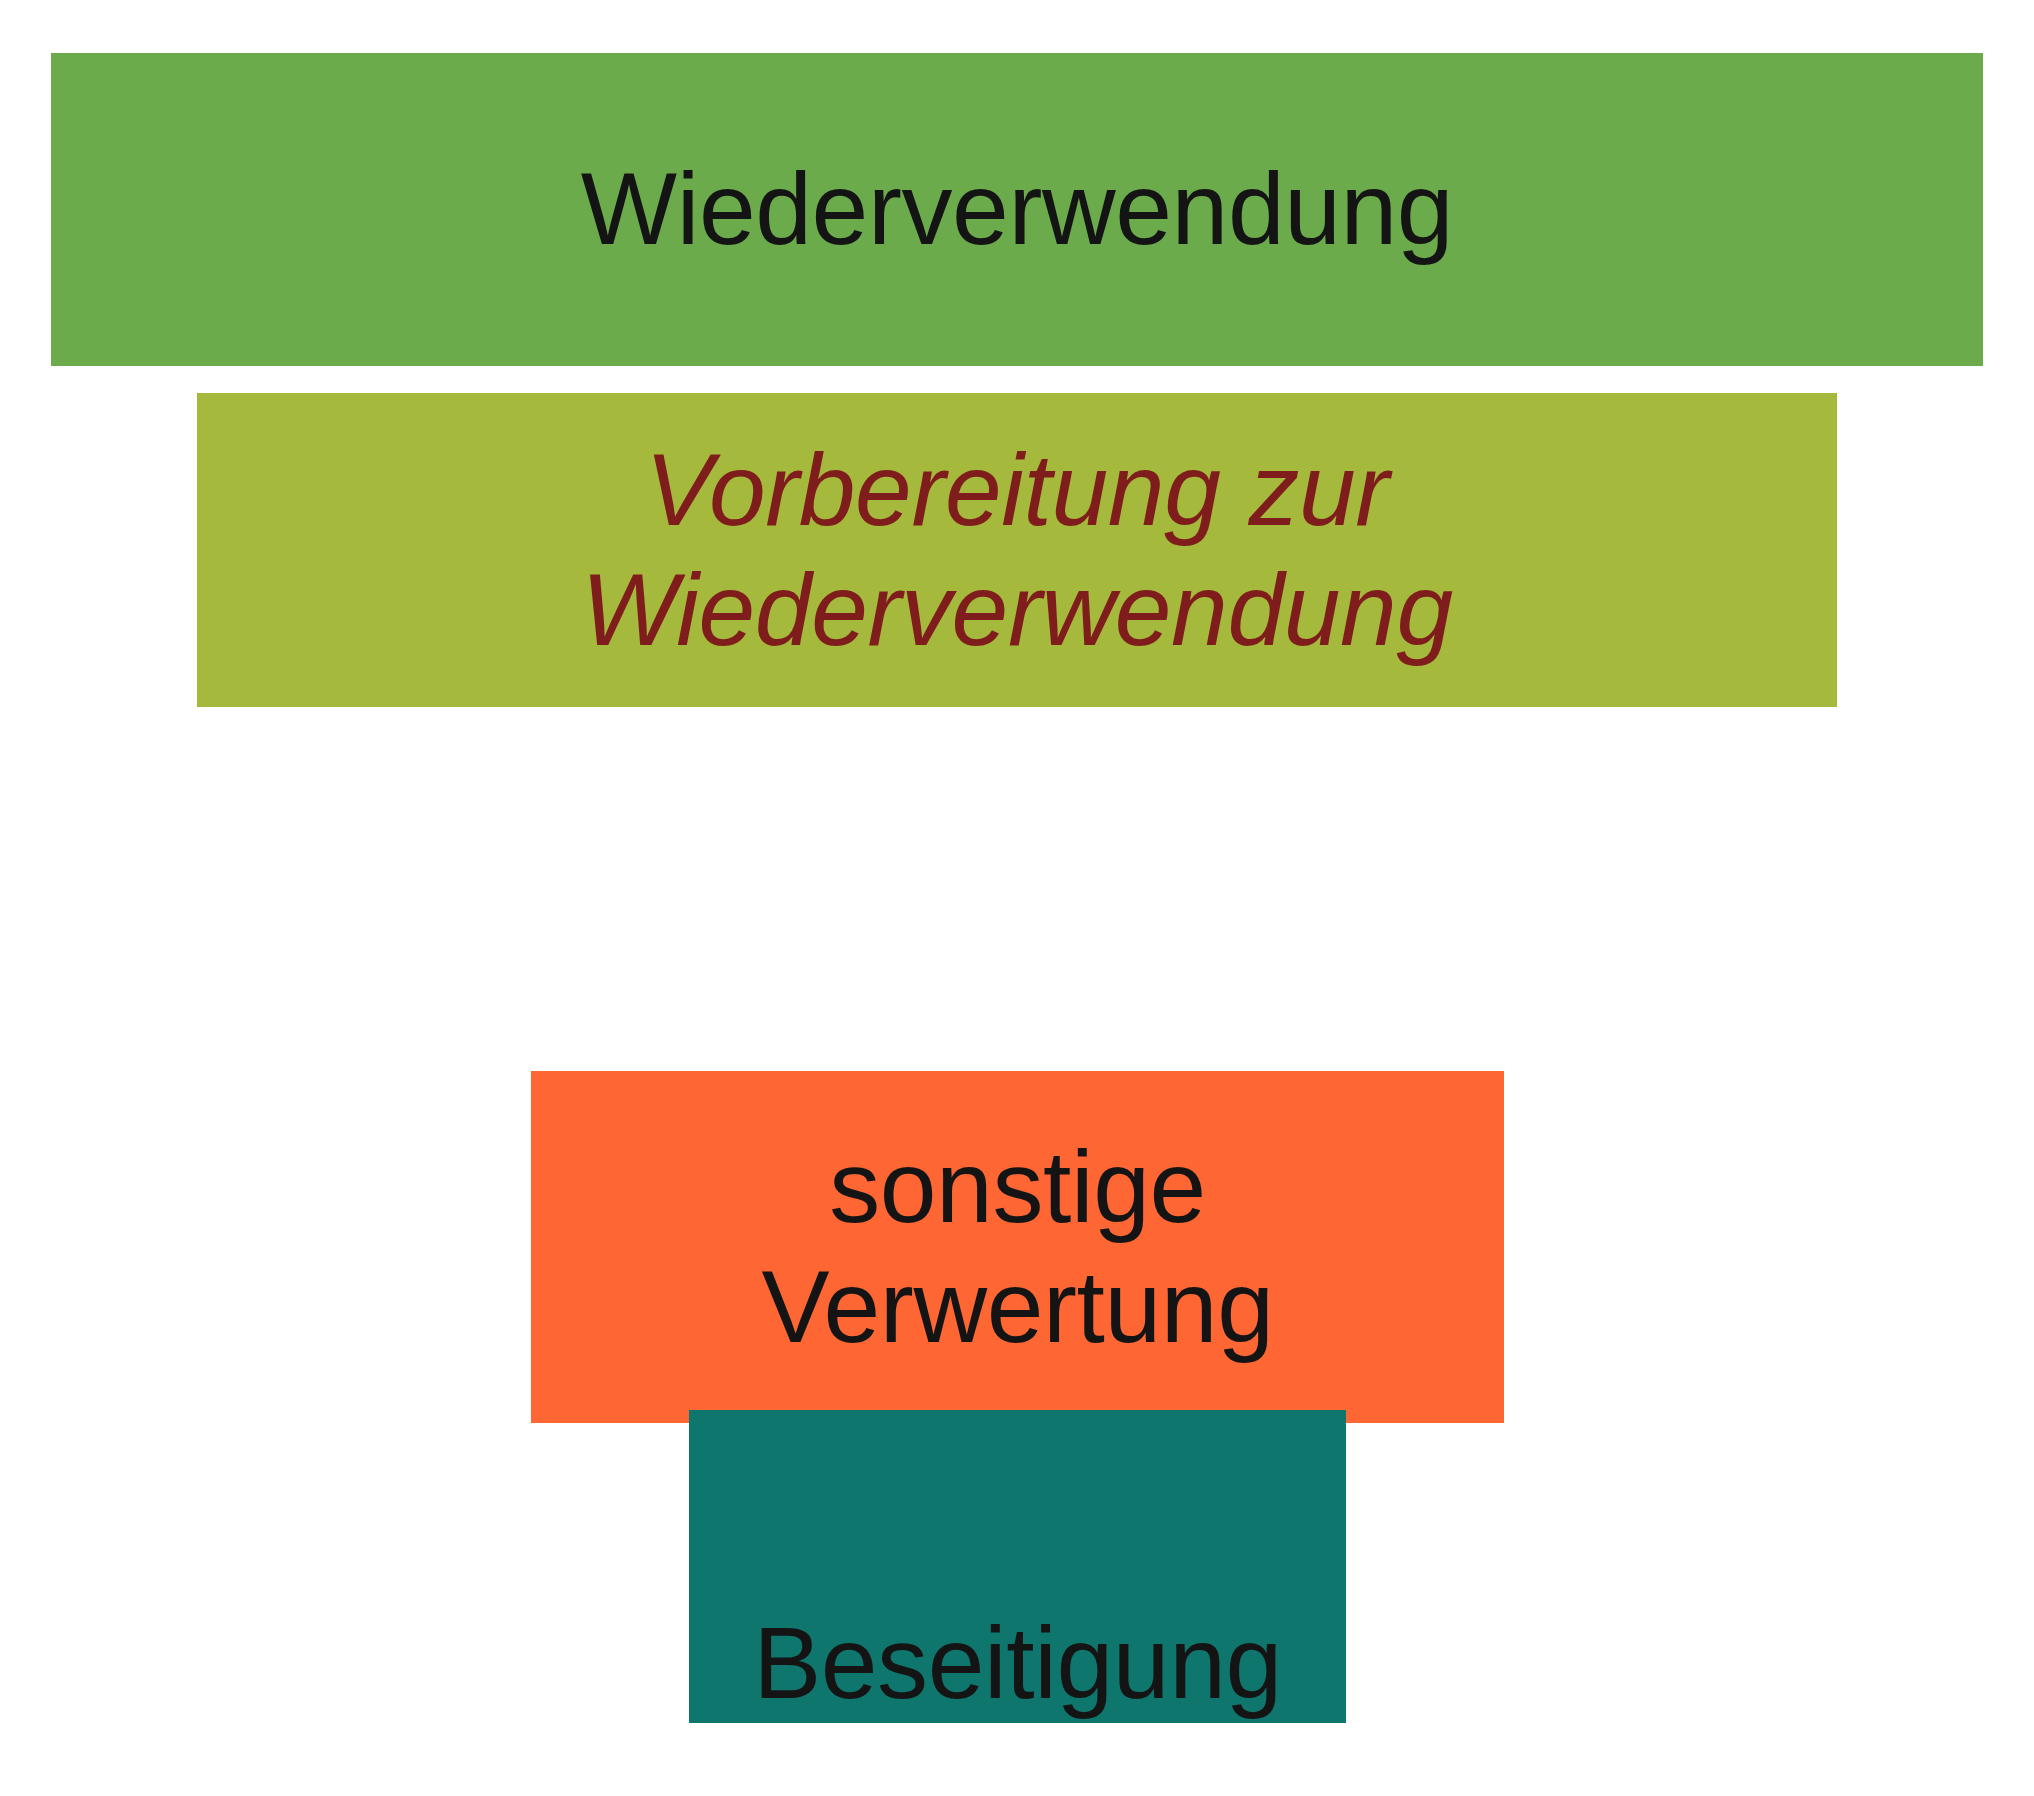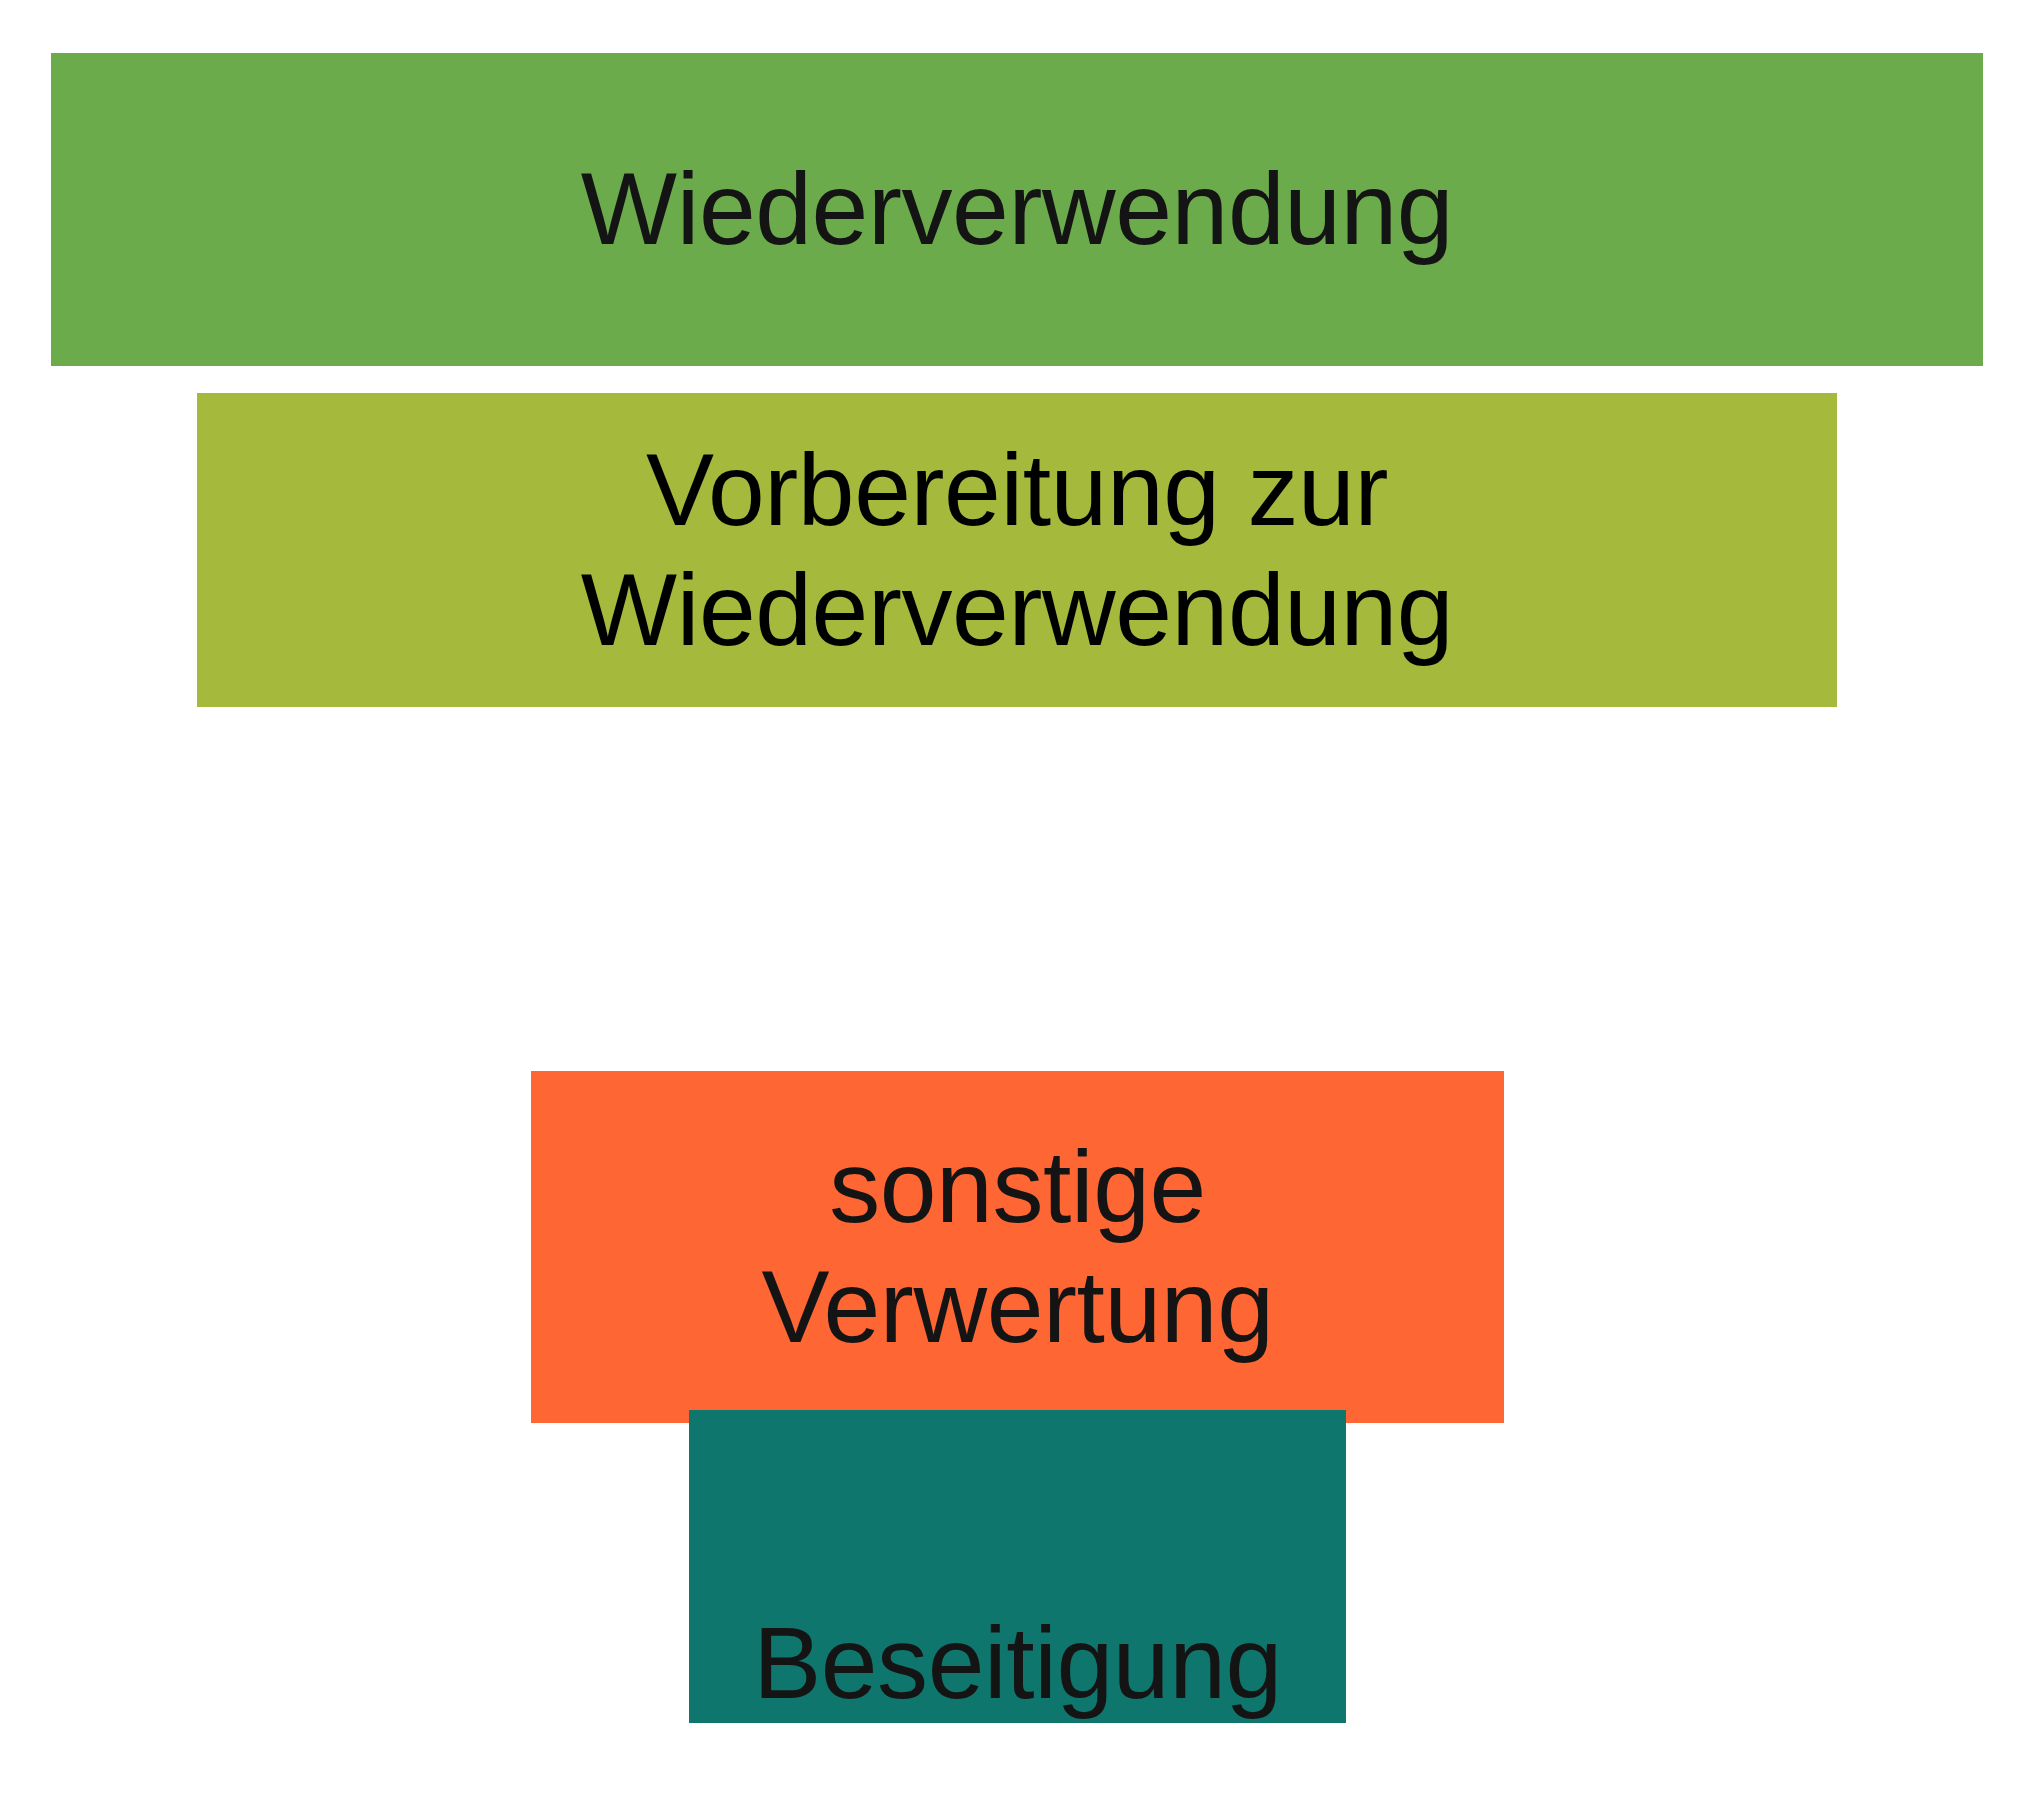--- a/index.html
+++ b/index.html
@@ -43,21 +43,21 @@
 </head>
 <body style="background: rgb(255, 255, 255);">
 
 <div class="canvas">
 
   <div class="level l0" style="background: rgb(108, 171, 75);">
     <span class="level-label" style="color: rgb(20, 20, 20);">Wiederverwendung</span>
   </div>
 
   <div class="level l1" style="background: rgb(165, 185, 60);">
-    <span class="level-label" style="color: #000000;">Vorbereitung zur
+    <span class="level-label" style="color: #7f1d1d; font-style: italic;">Vorbereitung zur
 Wiederverwendung</span>
   </div>
 
 
   <div class="level l3" style="background: rgb(254, 102, 52);">
     <span class="level-label" style="color: rgb(20, 20, 20);">sonstige
 Verwertung</span>
   </div>
 
   <div class="level l4" style="background: #0f766e; align-items: flex-end;">

